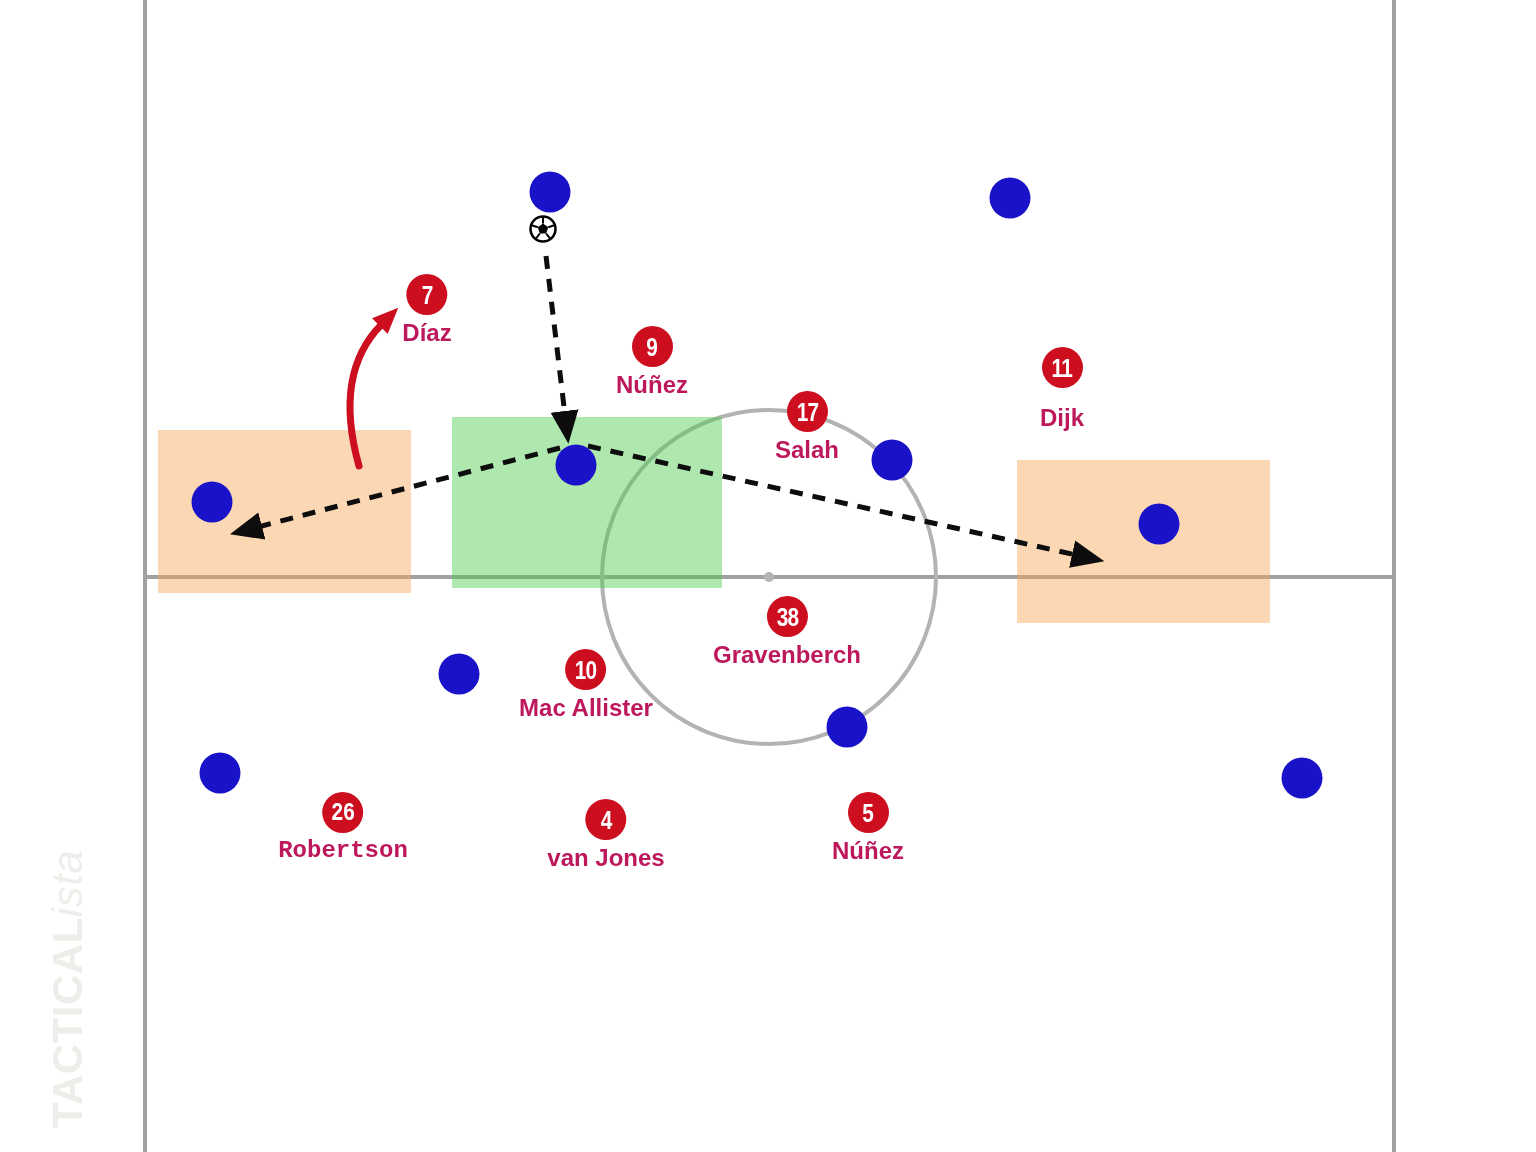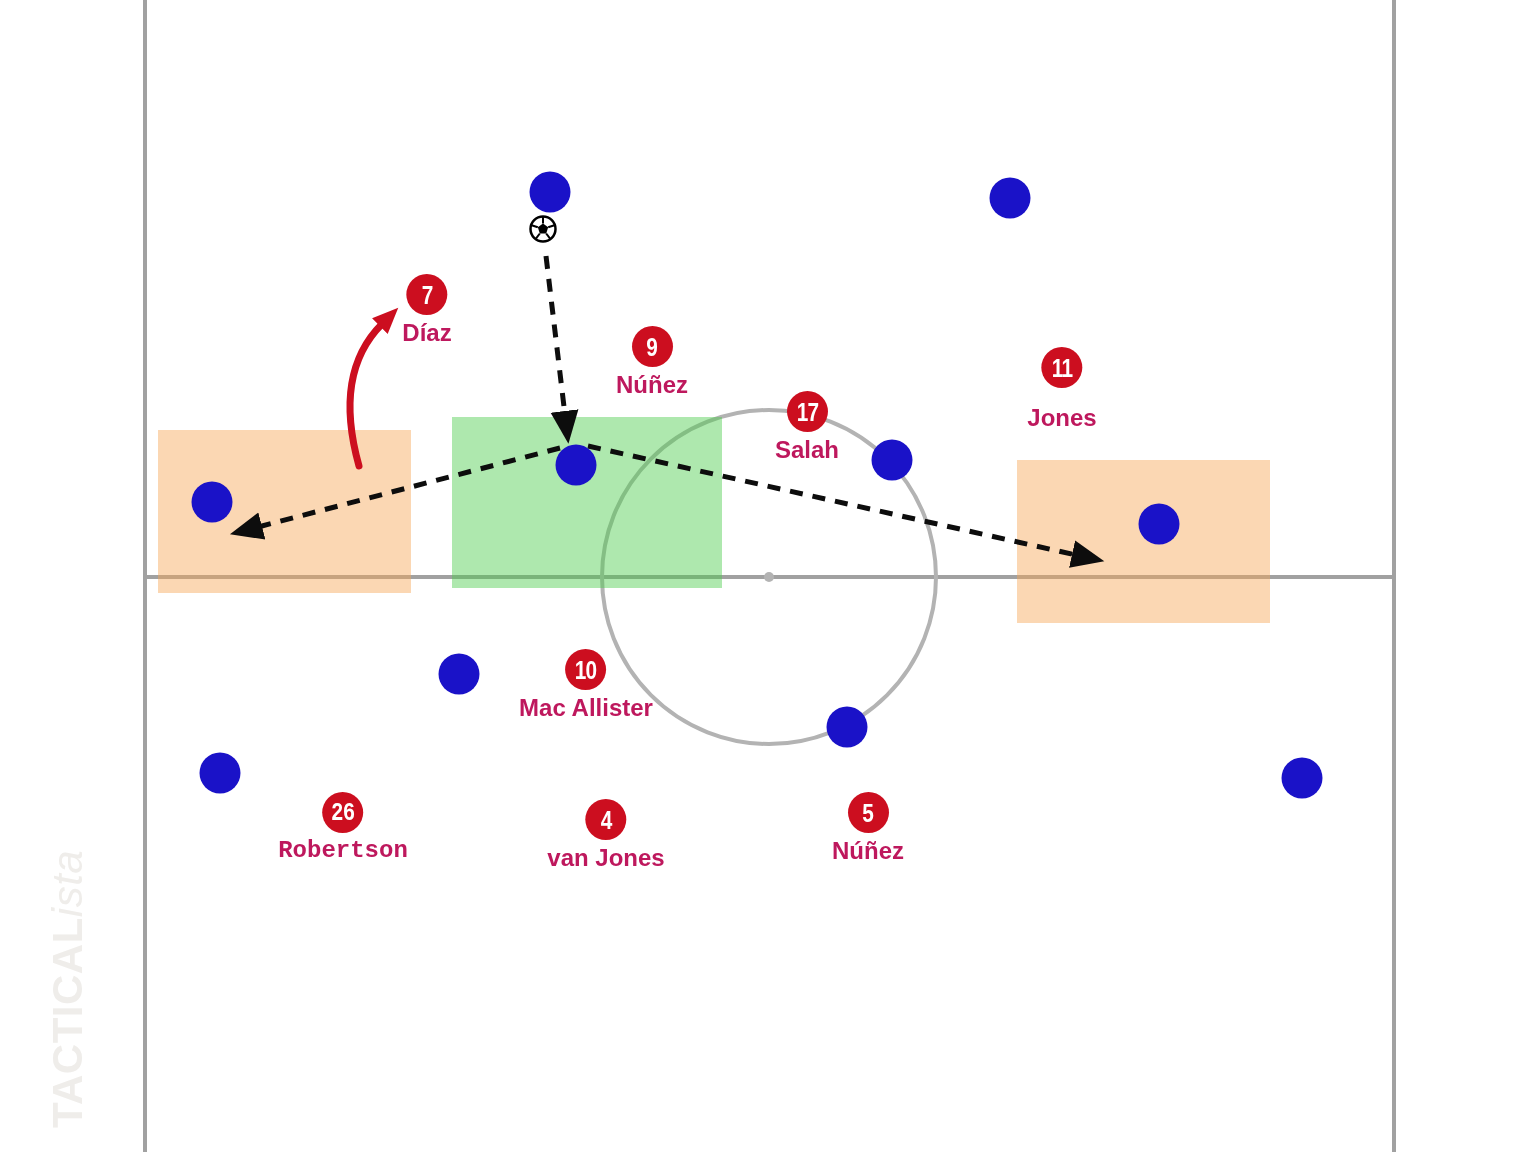--- a/index.html
+++ b/index.html
@@ -116,21 +116,27 @@
   <div class="player" style="left:807px;top:391px;">
     <div class="badge">
         <span class="num">17</span>
       </div>
     <div class="pname">Salah</div>
   </div>
   <div class="player" style="left:1062px;top:347px;gap:12px;">
     <div class="badge">
         <span class="num">11</span>
       </div>
-    <div class="pname">Jones</div>
+    <div class="pname">Dijk</div>
+  </div>
+  <div class="player" style="left:787px;top:596px;">
+    <div class="badge">
+        <span class="num">38</span>
+      </div>
+    <div class="pname">Gravenberch</div>
   </div>
   <div class="player" style="left:586px;top:649px;">
     <div class="badge">
         <span class="num">10</span>
       </div>
     <div class="pname">Mac Allister</div>
   </div>
   <div class="player" style="left:343px;top:792px;font-family:Liberation Mono, monospace;">
     <div class="badge">
         <span class="num">26</span>

